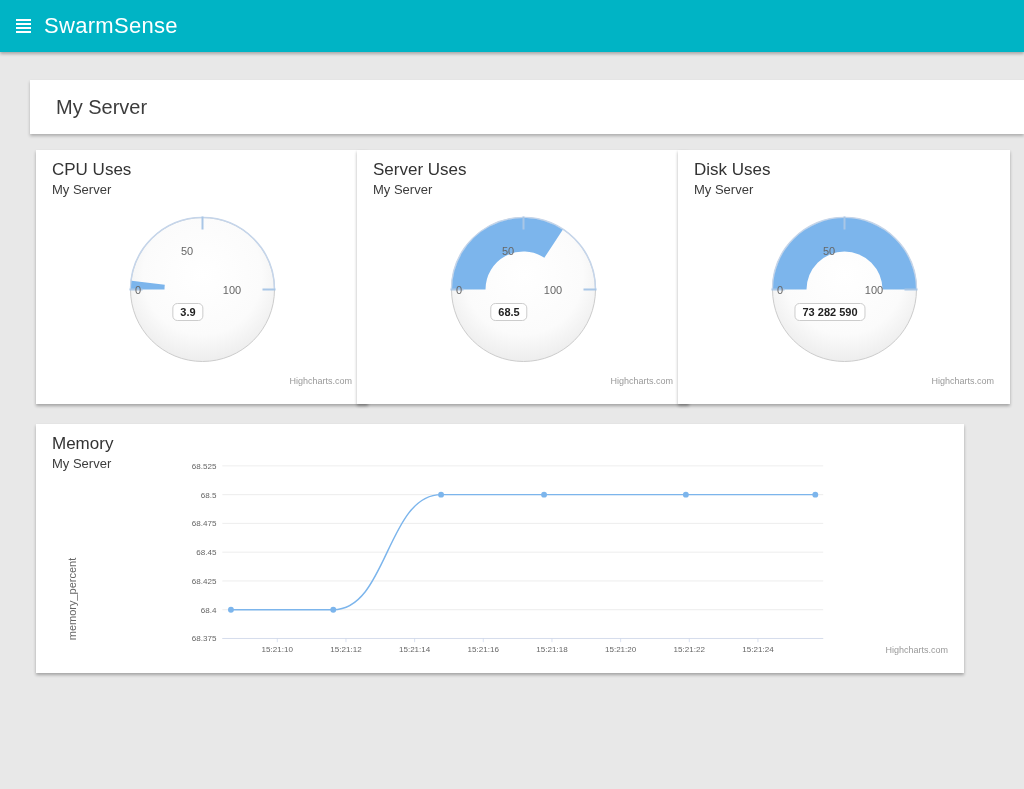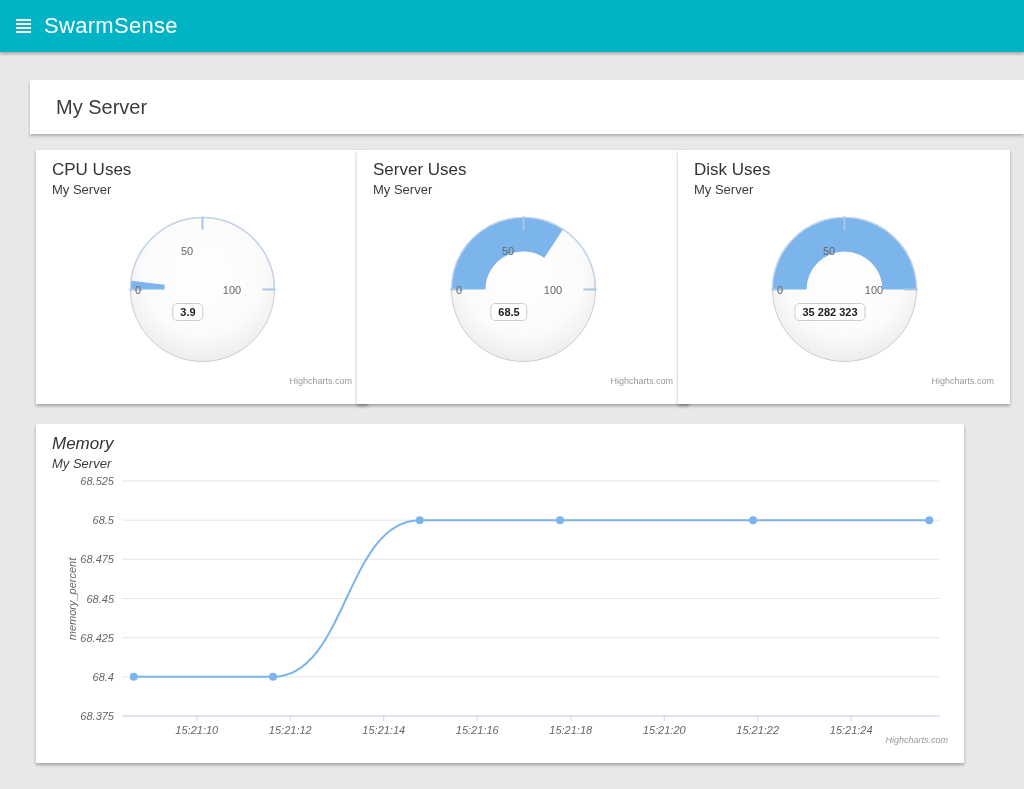--- a/index.html
+++ b/index.html
@@ -32,21 +32,21 @@
   .page-title {
     display: block; padding-left: 26px; line-height: 54px;
     font-size: 20px; color: #3c3c3c;
   }
   
   .card { position: absolute; background: #ffffff; box-shadow: 0 2px 3px rgba(0,0,0,0.3); }
   .gauge-card { width: 332px; height: 254px; top: 150px; }
   #card-cpu  { left: 36px; }
   #card-mem  { left: 357px; }
   #card-disk { left: 678px; }
-  .line-card { left: 36px; top: 424px; width: 928px; height: 339px; font-style: italic; }
+  .line-card { left: 36px; top: 424px; width: 928px; height: 249px; }
 
   .chart-title    { position: absolute; left: 16px; top: 10px; font-size: 17px; color: #333333; z-index: 3; }
   .chart-subtitle { position: absolute; left: 16px; top: 32px; font-size: 13px; color: #3c3c3c; z-index: 3; }
   .chart-area { position: absolute; left: 0; top: 0; right: 0; bottom: 0; z-index: 1; }
   .chart-area svg { position: absolute; left: 0; top: 0; width: 100%; height: 100%; }
   svg text { font-family: "Liberation Sans", sans-serif; }
   .credit {
     position: absolute; right: 16px; bottom: 18px;
     font-size: 9px; color: #999999; cursor: pointer; z-index: 4; text-decoration: none;
   }
@@ -160,21 +160,21 @@
           <path d="M 80.5 139.5 A 72 72 0 0 1 224.5 139.5" fill="none" stroke="#c5d5ea" stroke-width="1.5"></path>
           <path d="M 81 139.5 A 71.5 71.5 0 0 1 224 139.5 L 190.5 139.5 A 38 38 0 0 0 114.5 139.5 Z" fill="#7cb5ec"></path>
           <line x1="92.5" y1="139.5" x2="79.5" y2="139.5" stroke="#a9c6e6" stroke-width="2"></line>
           <line x1="152.5" y1="79.5" x2="152.5" y2="66.5" stroke="#a9c6e6" stroke-width="2"></line>
           <line x1="212.5" y1="139.5" x2="225.5" y2="139.5" stroke="#a9c6e6" stroke-width="2"></line>
         </svg>
       </div>
     <div class="gauge-tick-label gt-0">0</div>
     <div class="gauge-tick-label gt-50">50</div>
     <div class="gauge-tick-label gt-100">100</div>
-    <div class="gauge-value">35 282 323</div>
+    <div class="gauge-value">73 282 590</div>
     <a class="credit">Highcharts.com</a>
   </section>
 
   <section class="card line-card">
     <div class="chart-title">Memory</div>
     <div class="chart-subtitle">My Server</div>
     <div class="y-axis-title">memory_percent</div>
     <div class="chart-area">
         <svg viewBox="0 0 928 339">
           <line x1="86" y1="292" x2="904" y2="292" stroke="#e6e6e6" stroke-width="1"></line>

